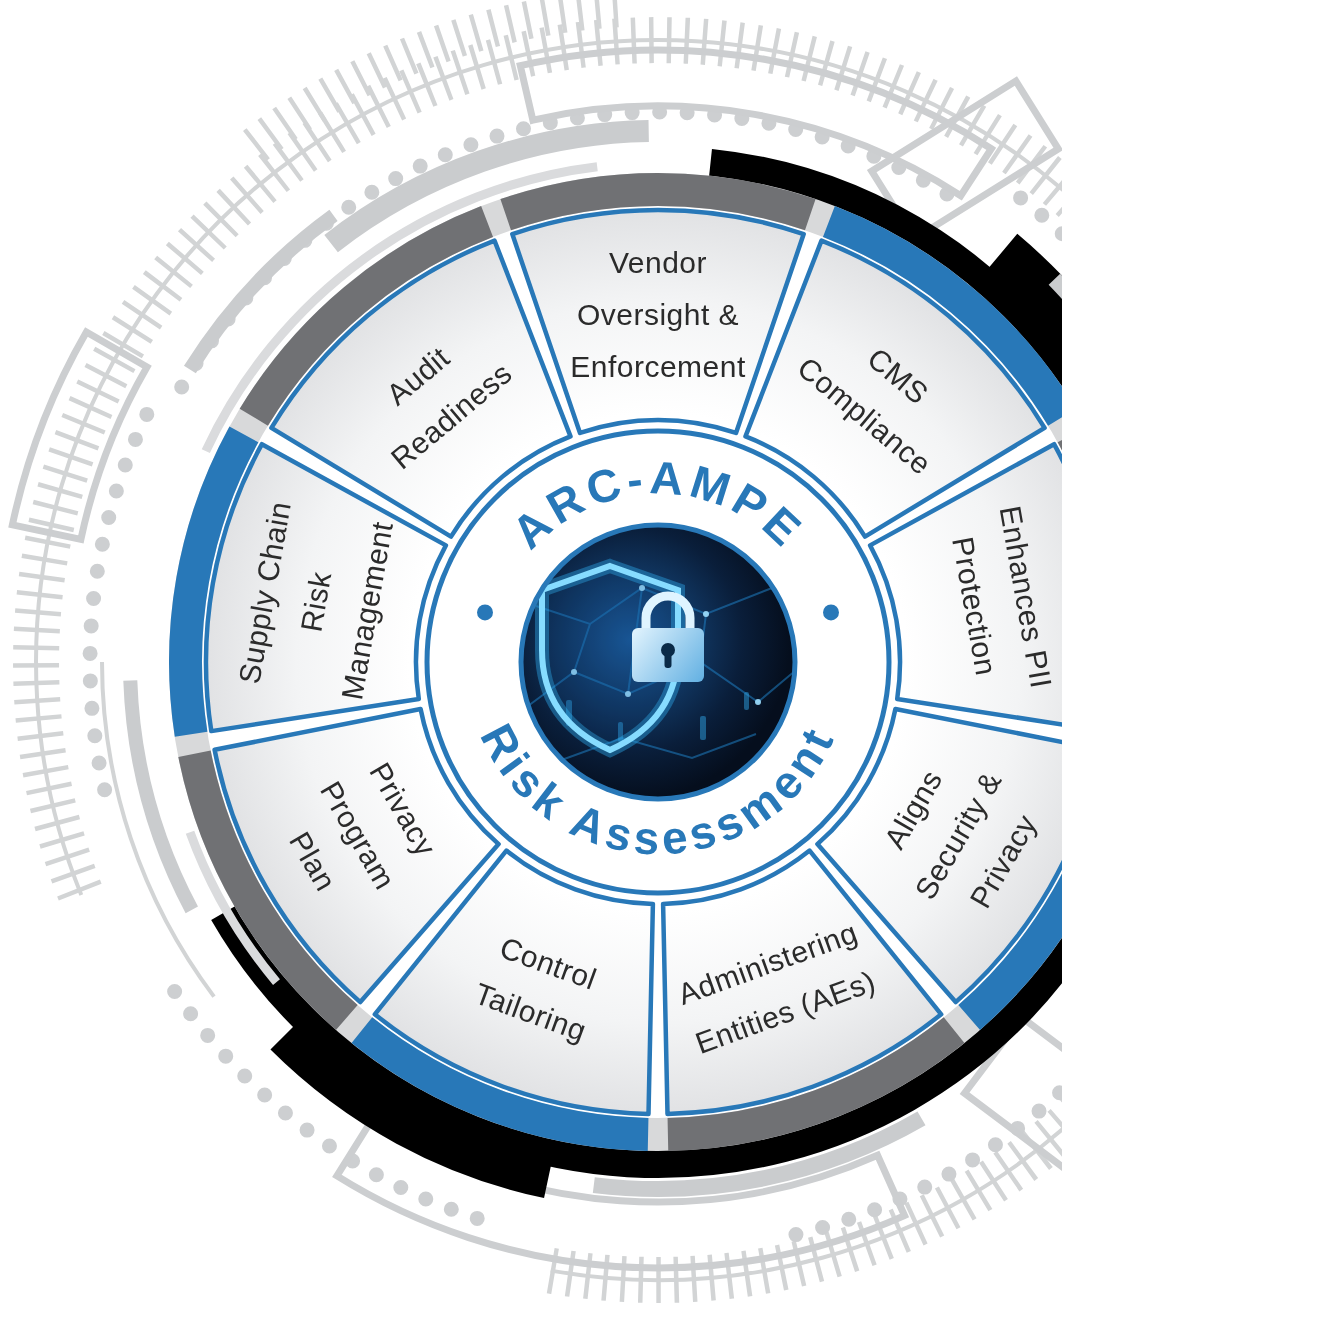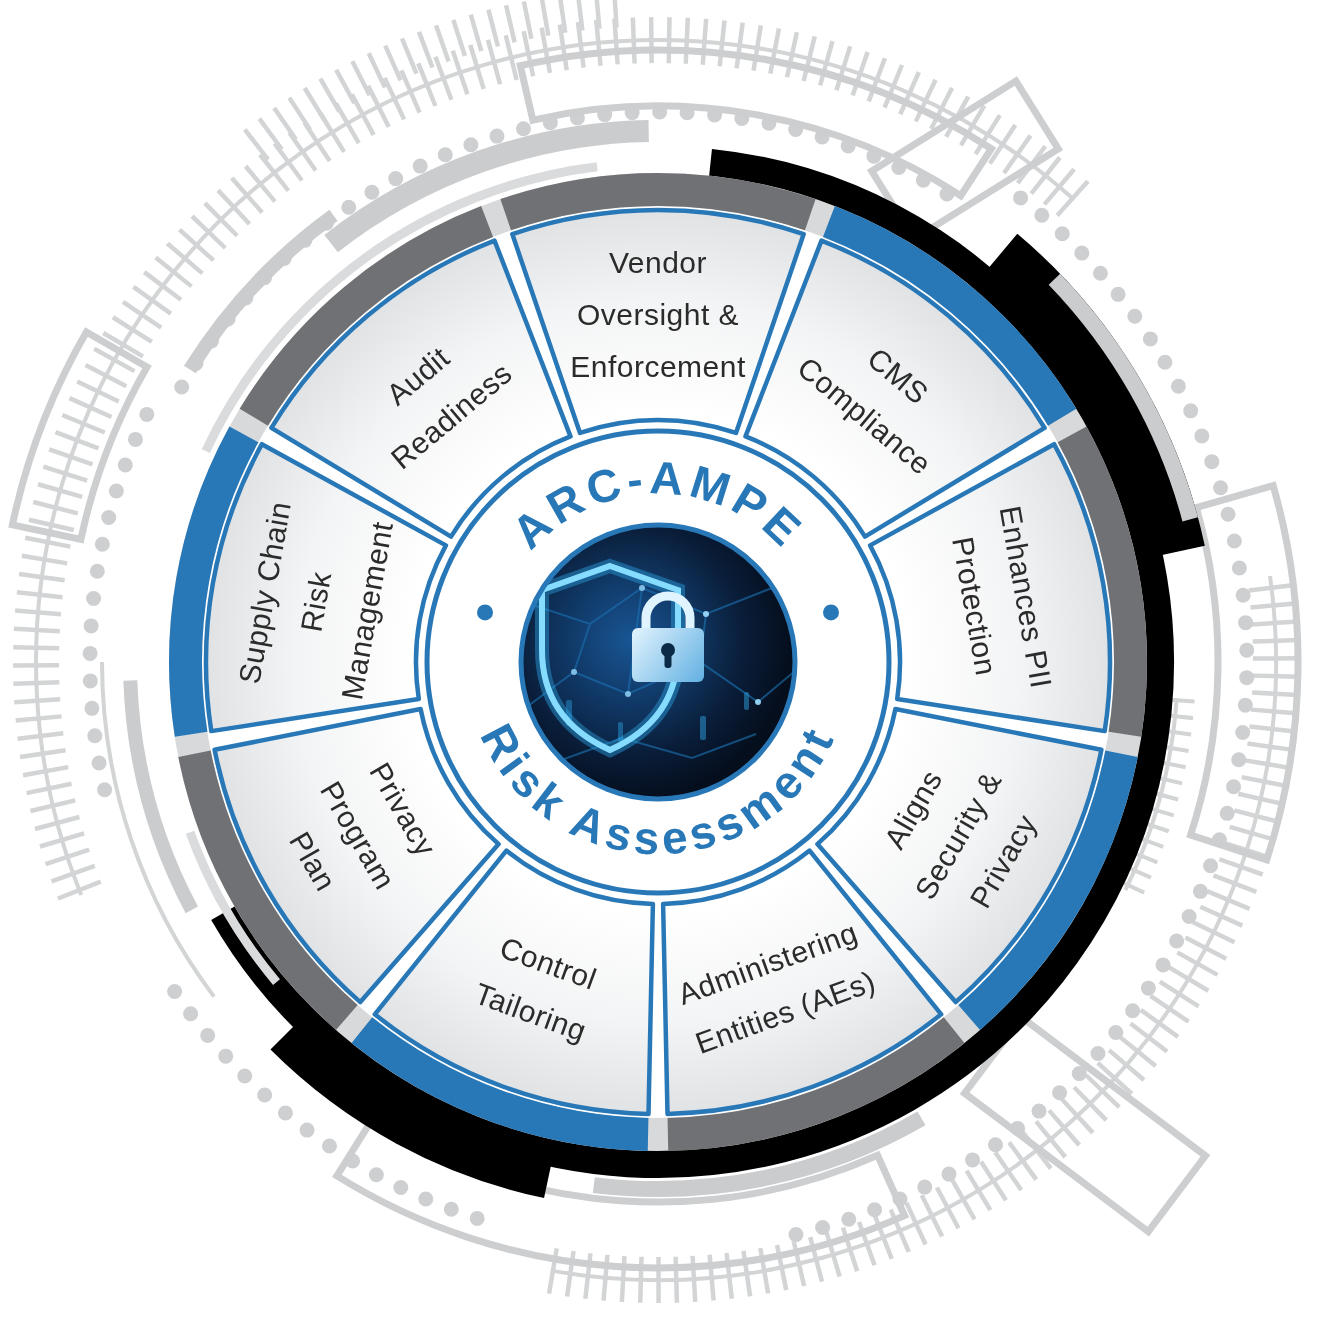--- a/index.html
+++ b/index.html
@@ -1,16 +1,16 @@
 <!DOCTYPE html>
 <html><head>
 <meta charset="utf-8">
 <style>
   html,body{margin:0;padding:0;background:#ffffff;}
-  .stage{width:1320px;height:1317px;position:relative;overflow:hidden;background:#fff;}
+  .stage{width:1062px;height:1317px;position:relative;overflow:hidden;background:#fff;}
   svg{display:block;}
   .seg{fill:url(#segGrad);stroke:#2878b8;stroke-width:4.5;stroke-linejoin:round;}
   .rim-arc{fill:none;stroke-width:33;}
   .seg-label{font-family:"Liberation Sans",sans-serif;font-size:30px;fill:#2b2b2b;
              text-anchor:middle;letter-spacing:.5px;}
   .ring-text{font-family:"Liberation Sans",sans-serif;font-weight:bold;font-size:46px;
              fill:#2878b8;letter-spacing:5px;}
   .ticks{fill:none;stroke:#d2d4d5;stroke-width:46;stroke-dasharray:4.5 13.2;}
   .ticks2{fill:none;stroke:#d2d4d5;stroke-width:38;stroke-dasharray:4.5 13.2;}
   .ticks3{fill:none;stroke:#d2d4d5;stroke-width:36;stroke-dasharray:4 12;}

